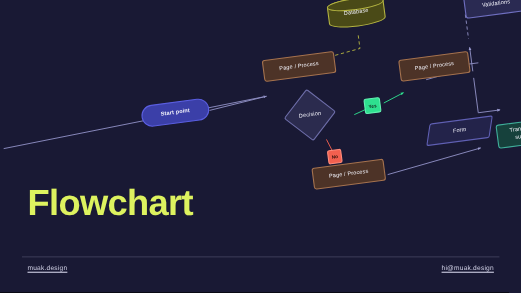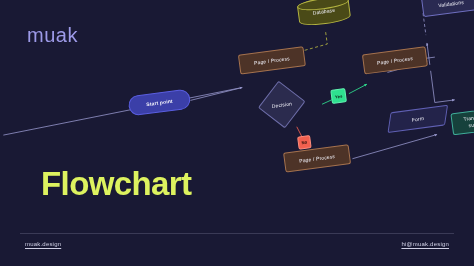--- a/index.html
+++ b/index.html
@@ -41,21 +41,20 @@
   }
   #headline {
     position: absolute;
     left: 25px;
     top: 166px;
     font-size: 33px;
     line-height: 1.1;
     font-weight: 700;
     letter-spacing: -0.6px;
     color: #ddf25f;
-    margin-left: 16px;
   }
 
   
   #footer-rule {
     position: absolute;
     left: 20px;
     top: 233px;
     width: 434px;
     height: 1px;
     background: rgba(190,190,225,0.20);
@@ -269,21 +268,20 @@
     <div class="badge badge-yes" style="left:330px; top:94px; width:15px; height:14px;">
       <span>Yes</span>
     </div>
 
     <div class="badge badge-no" style="left:291px; top:136px; width:13px; height:13px;">
       <span>No</span>
     </div>
 
   </div>
 
-  <div id="logo">muak</div>
 
   <div id="headline">Flowchart</div>
 
   <div id="footer-rule"></div>
   <a id="footer-left" class="footer-link" href="#">muak.design</a>
   <a id="footer-right" class="footer-link" href="#">hi@muak.design</a>
 
 </div>
 
 </body></html>

